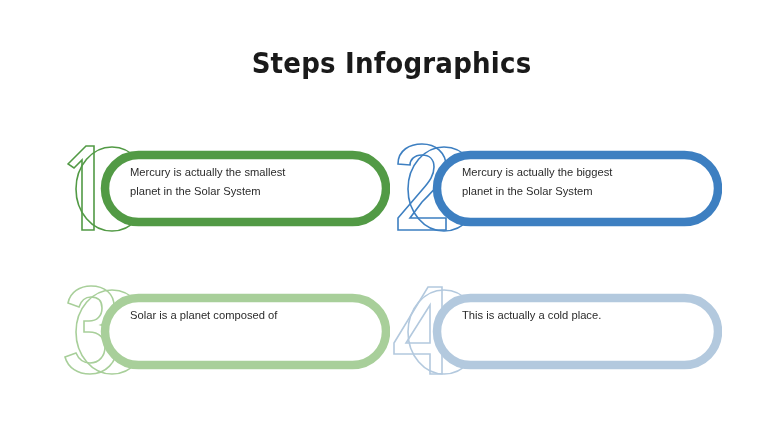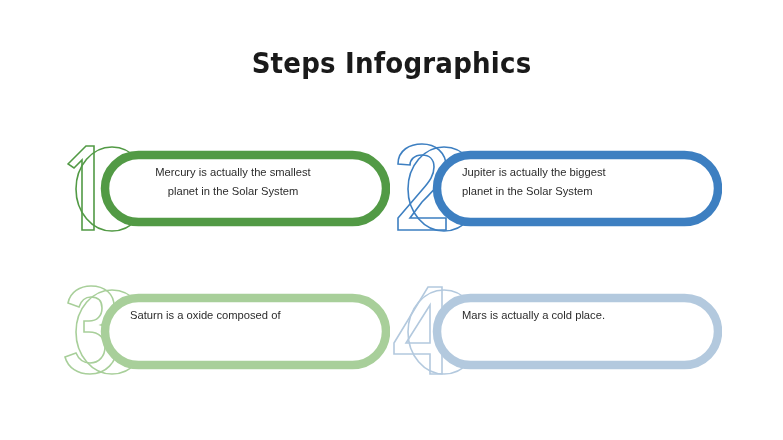--- a/index.html
+++ b/index.html
@@ -91,60 +91,60 @@
   <div id="steps">
 
     <div class="step col-a row-1">
       <svg class="step-svg" viewBox="0 0 330 110">
         <g>
           <path class="numeral" fill="none" stroke-width="1.6" d="M8 30 L26 12 L34 12 L34 96 L22 96 L22 26 L14 34 Z" stroke="#529a45"></path>
           <ellipse class="ring" cx="52" cy="55" rx="36" ry="42" fill="none" stroke-width="1.6" stroke="#529a45"></ellipse>
         </g>
         <rect class="pill" x="45" y="21" width="281" height="67" rx="33.5" ry="33.5" fill="#ffffff" stroke-width="8.5" stroke="#529a45"></rect>
       </svg>
-      <div class="step-text" style="color: rgb(43, 43, 43); text-align: center;">
+      <div class="step-text" style="color: rgb(43, 43, 43);">
         <span class="line">Mercury is actually the smallest</span>
         <span class="line">planet in the Solar System</span>
       </div>
     </div>
 
     <div class="step col-b row-1">
       <svg class="step-svg" viewBox="0 0 330 110">
         <g>
           <path class="numeral" fill="none" stroke-width="1.6" d="M6 30 C6 16 18 10 30 10 C44 10 54 19 54 32 C54 44 44 54 30 68 L18 84 L54 84 L54 96 L6 96 L6 84 L30 56 C38 47 42 41 42 33 C42 25 37 21 30 21 C22 21 18 26 18 31 Z" stroke="#3d7fc1"></path>
           <ellipse class="ring" cx="52" cy="55" rx="36" ry="42" fill="none" stroke-width="1.6" stroke="#3d7fc1"></ellipse>
         </g>
         <rect class="pill" x="45" y="21" width="281" height="67" rx="33.5" ry="33.5" fill="#ffffff" stroke-width="8.5" stroke="#3d7fc1"></rect>
       </svg>
       <div class="step-text" style="color: rgb(43, 43, 43);">
-        <span class="line">Jupiter is actually the biggest</span>
+        <span class="line">Mercury is actually the biggest</span>
         <span class="line">planet in the Solar System</span>
       </div>
     </div>
 
     <div class="step col-a row-2">
       <svg class="step-svg" viewBox="0 0 330 110">
         <g>
           <path class="numeral" fill="none" stroke-width="1.6" d="M8 26 C10 15 20 9 31 9 C45 9 54 17 54 29 C54 38 49 45 41 48 C51 51 57 59 57 70 C57 85 46 97 30 97 C18 97 8 91 5 80 L16 76 C19 83 24 86 30 86 C39 86 45 79 45 70 C45 61 39 55 29 55 L24 55 L24 44 L29 44 C37 44 42 39 42 31 C42 24 38 20 31 20 C25 20 21 24 19 30 Z" stroke="#a8cf9a"></path>
           <ellipse class="ring" cx="52" cy="55" rx="36" ry="42" fill="none" stroke-width="1.6" stroke="#a8cf9a"></ellipse>
         </g>
         <rect class="pill" x="45" y="21" width="281" height="67" rx="33.5" ry="33.5" fill="#ffffff" stroke-width="8.5" stroke="#a8cf9a"></rect>
       </svg>
       <div class="step-text" style="color: rgb(43, 43, 43);">
-        <span class="line">Saturn is a oxide composed of</span>
+        <span class="line">Solar is a planet composed of</span>
       </div>
     </div>
 
     <div class="step col-b row-2">
       <svg class="step-svg" viewBox="0 0 330 110">
         <g>
           <path class="numeral" fill="none" stroke-width="1.6" d="M36 10 L50 10 L50 66 L60 66 L60 77 L50 77 L50 97 L38 97 L38 77 L2 77 L2 66 Z M38 66 L38 28 L14 66 Z" stroke="#b3c9de"></path>
           <ellipse class="ring" cx="52" cy="55" rx="36" ry="42" fill="none" stroke-width="1.6" stroke="#b3c9de"></ellipse>
         </g>
         <rect class="pill" x="45" y="21" width="281" height="67" rx="33.5" ry="33.5" fill="#ffffff" stroke-width="8.5" stroke="#b3c9de"></rect>
       </svg>
       <div class="step-text" style="color: rgb(43, 43, 43);">
-        <span class="line">Mars is actually a cold place.</span>
+        <span class="line">This is actually a cold place.</span>
       </div>
     </div>
 
   </div>
 </div>
 
 </body></html>

